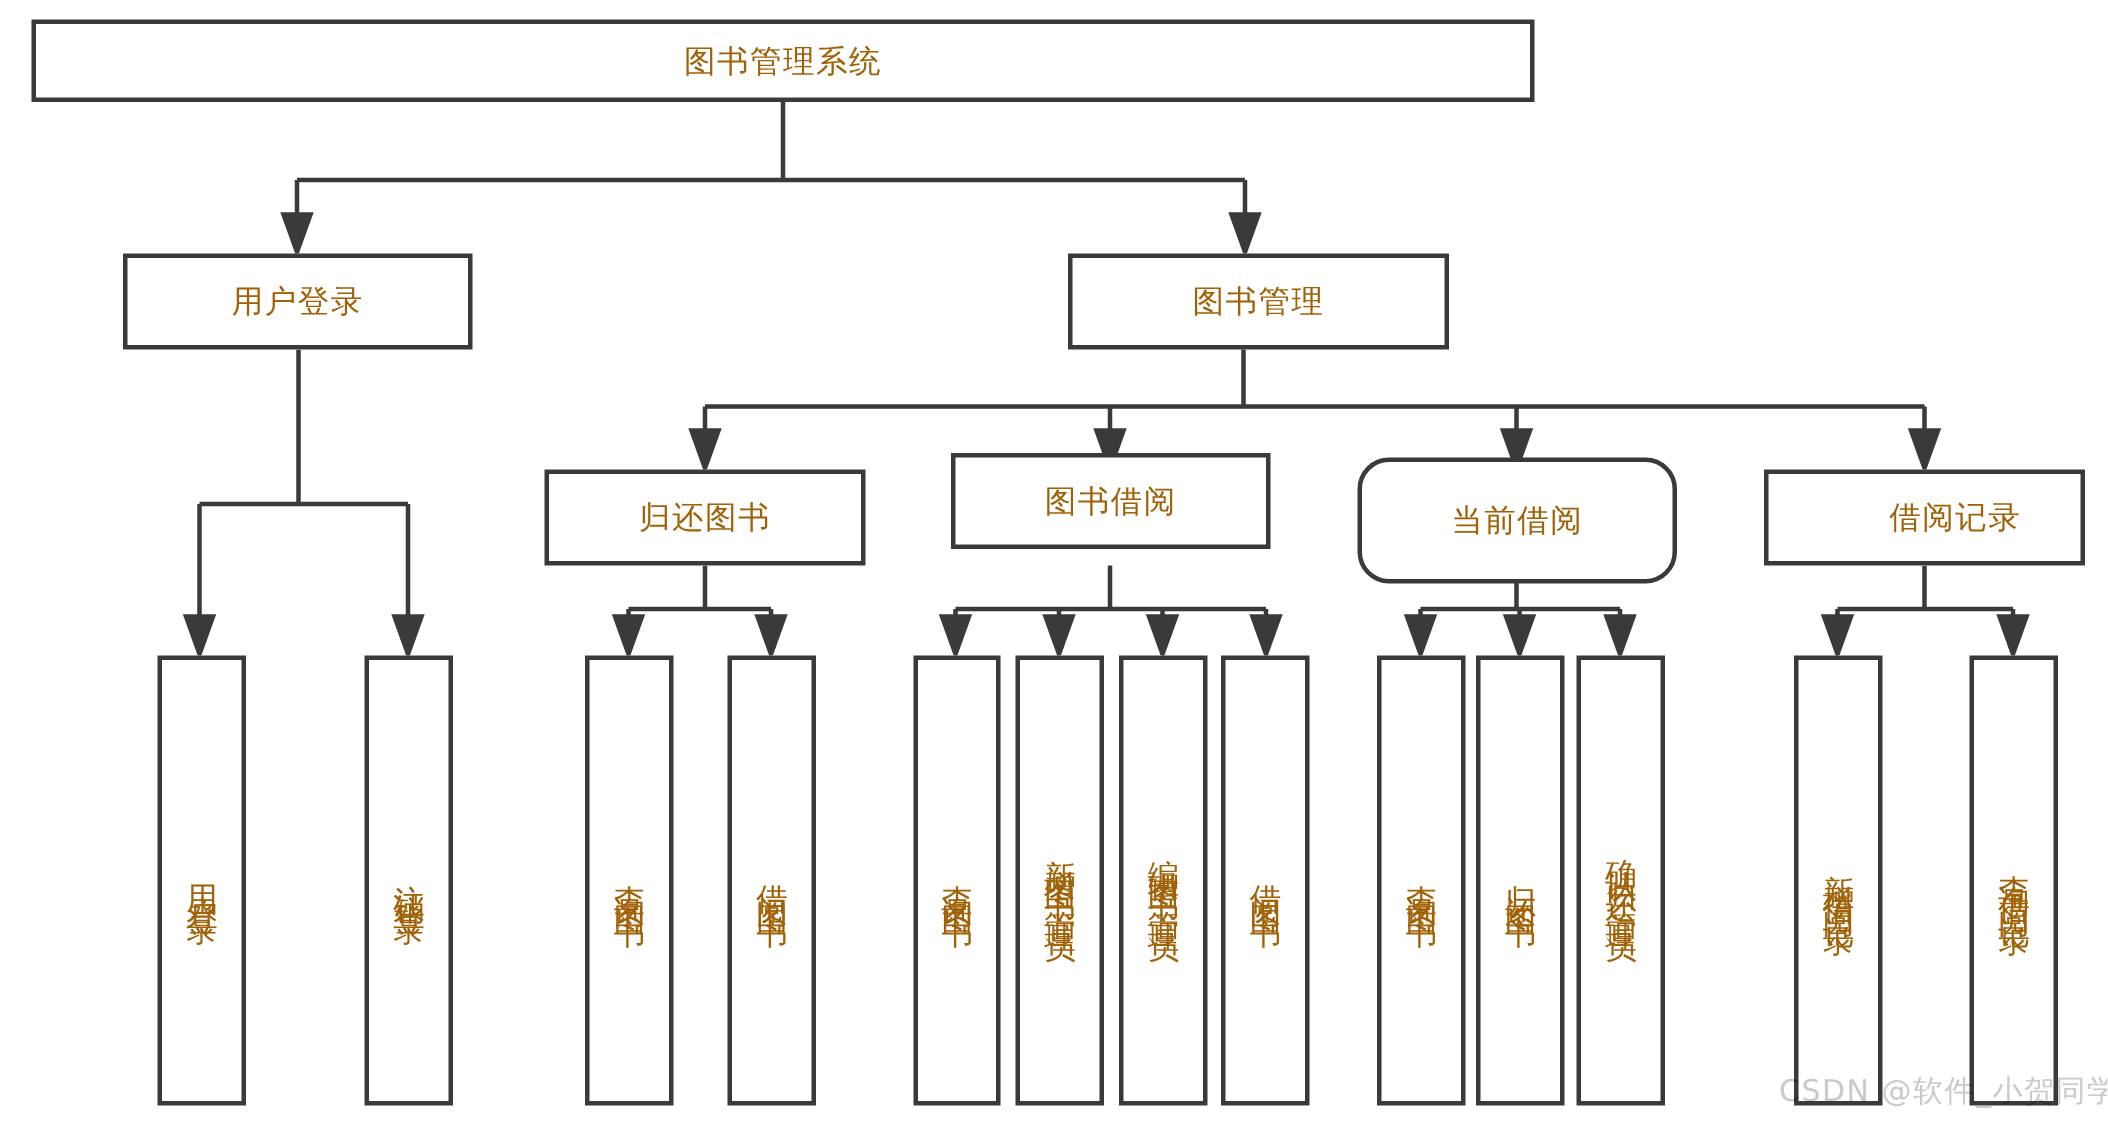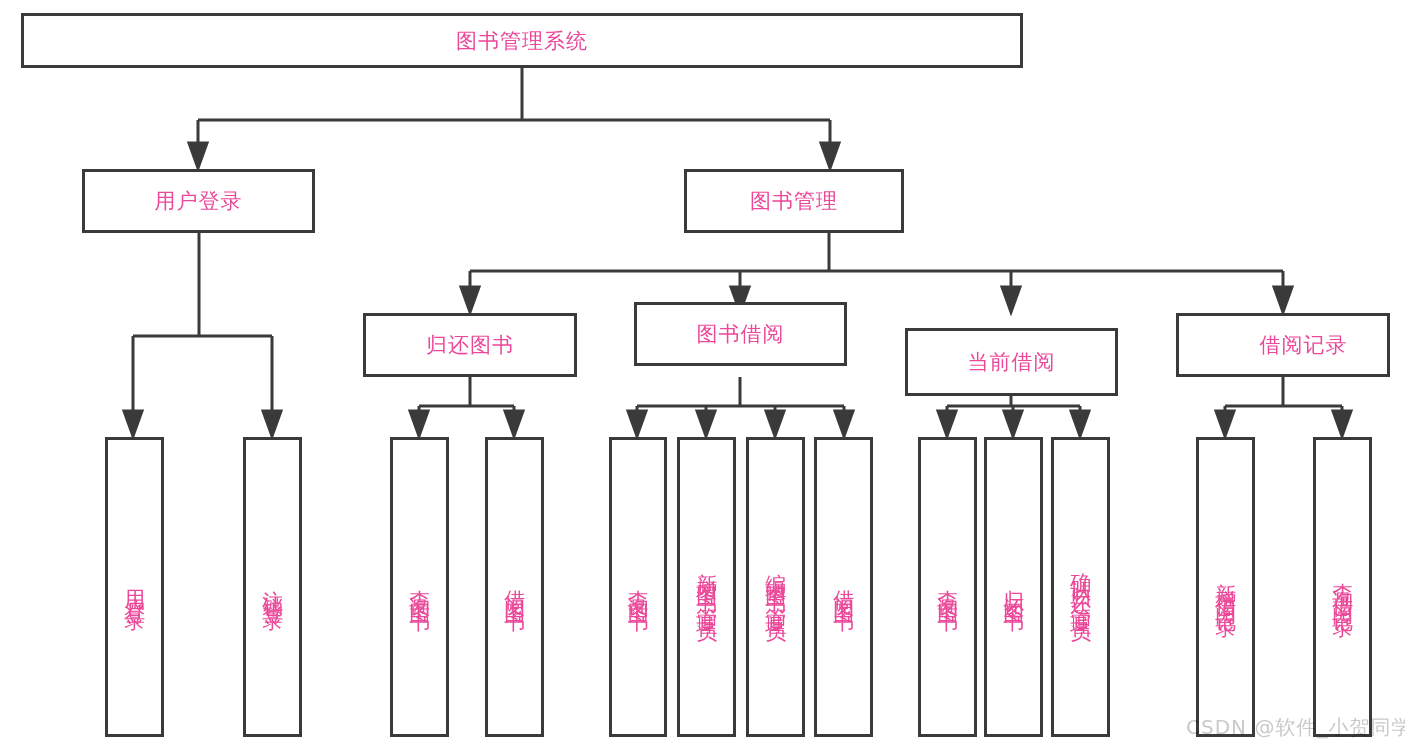--- a/index.html
+++ b/index.html
@@ -20,21 +20,21 @@
     left: 0;
     top: 0;
     width: 1405px;
     height: 747px;
   }
   .box {
     position: absolute;
     box-sizing: border-box;
     border: 3px solid #3a3a3a;
     background: #ffffff;
-    color: #ec4899;
+    color: #a16207;
     display: flex;
     align-items: center;
     justify-content: center;
     text-align: left;
   }
   .box-h {
     font-size: 21px;
     letter-spacing: 1px;
   }
   .box-v {
@@ -100,25 +100,25 @@
     <g stroke="#3a3a3a" stroke-width="3" fill="#3a3a3a">
       <path fill="none" d="M1283 377 V406 M1225 406 H1342 M1225 406 V418 M1342 406 V418"></path>
       <polygon points="1216,411 1234,411 1225,436"></polygon>
       <polygon points="1333,411 1351,411 1342,436"></polygon>
     </g>
   </svg>
 
   <div class="box box-h" style="left:21px; top:13px; width:1002px; height:55px;">图书管理系统</div>
 
   <div class="box box-h" style="left:82px; top:169px; width:233px; height:64px;">用户登录</div>
-  <div class="box box-h" style="left:684px; top:169px; width:220px; height:64px;">图书管理</div>
+  <div class="box box-h" style="left:712px; top:169px; width:254px; height:64px;">图书管理</div>
 
   <div class="box box-h" style="left:363px; top:313px; width:214px; height:64px;">归还图书</div>
   <div class="box box-h" style="left:634px; top:302px; width:213px; height:64px;">图书借阅</div>
-  <div class="box box-h" style="left:905px; top:328px; width:213px; height:68px;">当前借阅</div>
+  <div class="box box-h" style="left:905px; top:305px; width:213px; height:84px;border-radius:21px;">当前借阅</div>
   <div class="box box-h" style="left:1176px; top:313px; width:214px; height:64px;padding-left:41px;">借阅记录</div>
 
   <div class="box box-v" style="left:105px; top:437px; width:59px; height:300px;">用户登录</div>
   <div class="box box-v" style="left:243px; top:437px; width:59px; height:300px;">注销登录</div>
 
   <div class="box box-v" style="left:390px; top:437px; width:59px; height:300px;">查询图书</div>
   <div class="box box-v" style="left:485px; top:437px; width:59px; height:300px;">借阅图书</div>
 
   <div class="box box-v" style="left:609px; top:437px; width:58px; height:300px;">查询图书</div>
   <div class="box box-v" style="left:677px; top:437px; width:59px; height:300px;">新增图书（管理员）</div>

